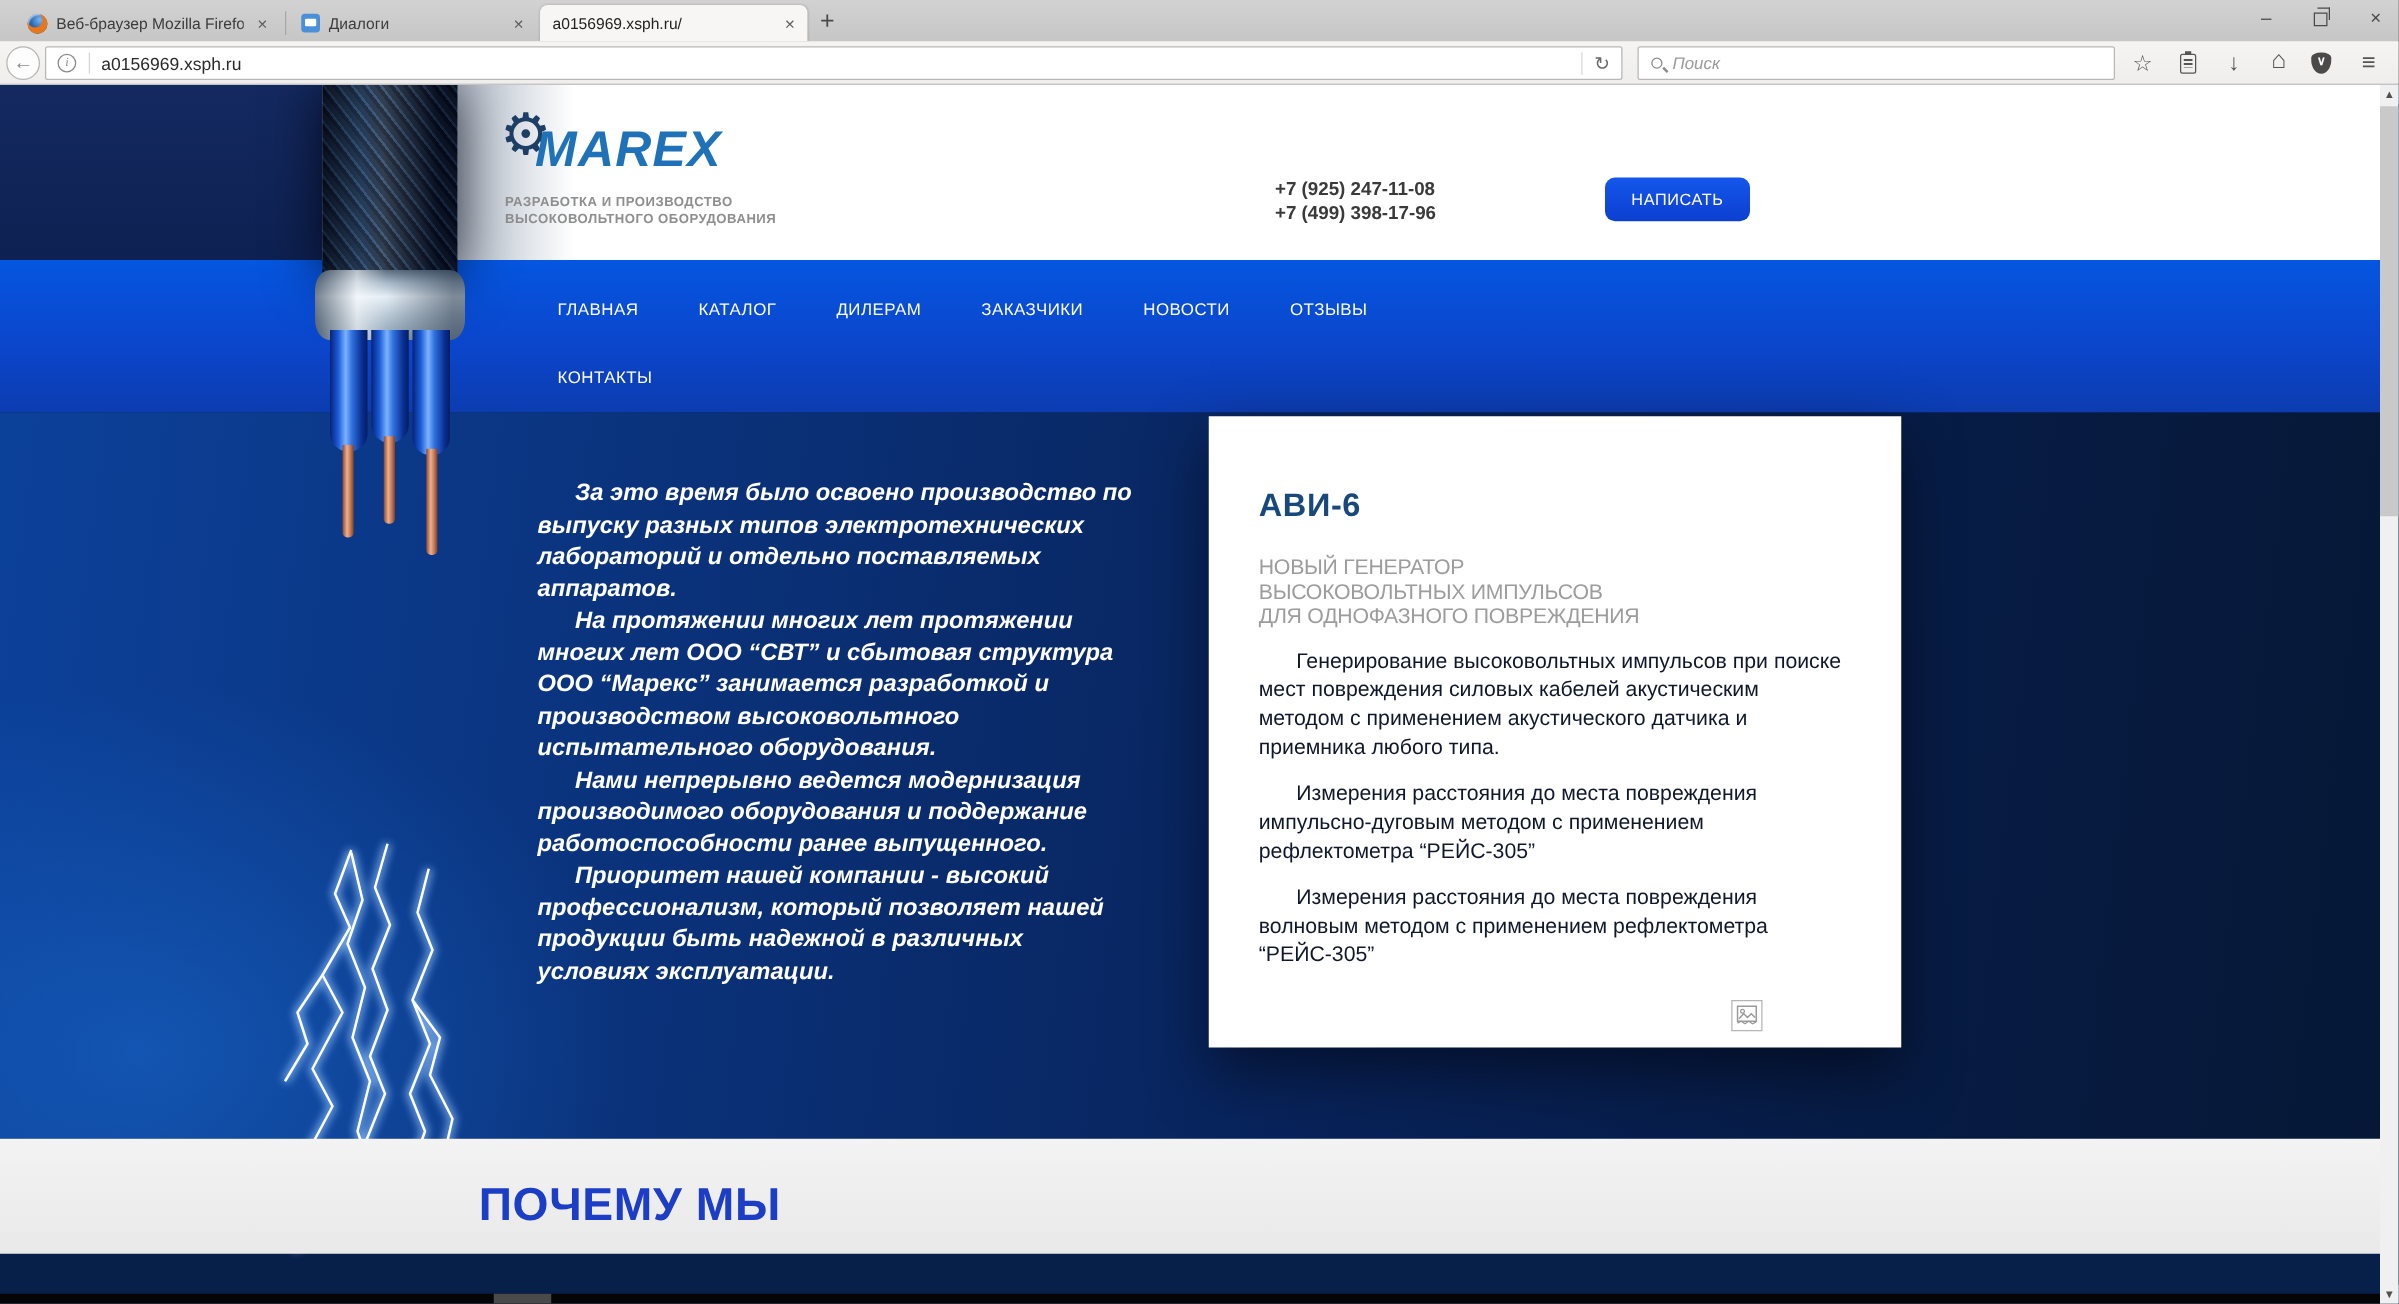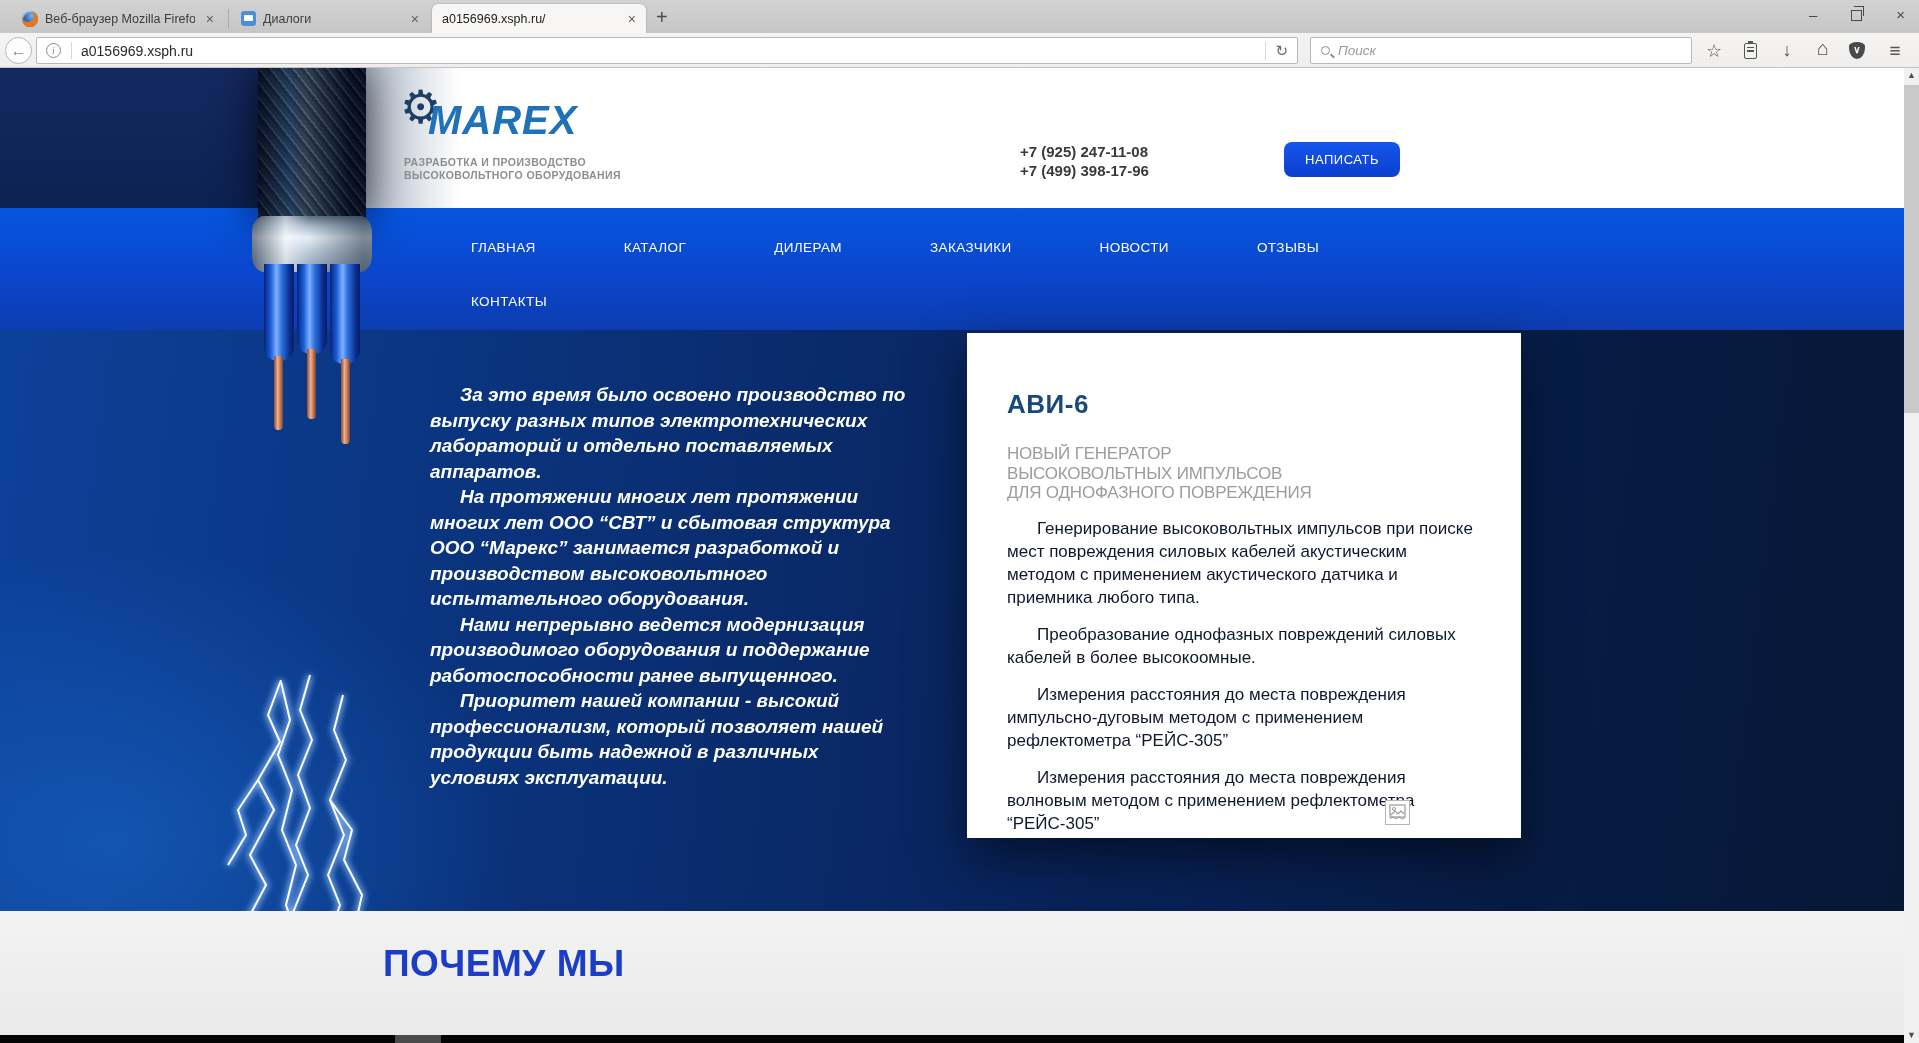--- a/index.html
+++ b/index.html
@@ -67,21 +67,21 @@
     color:#1f72b8; letter-spacing:1px; }
   .tagline { position:absolute; left:2px; width:280px; font-size:10.5px; font-weight:bold;
     color:#8e8e8e; letter-spacing:.4px; }
   #phones { position:absolute; left:1020px; top:74px; font-size:15px; font-weight:bold; color:#3a3a3a; line-height:19px; }
   #cta { position:absolute; left:1284px; top:74px; width:116px; height:35px; border:none;
     background:linear-gradient(180deg,#1456ec,#0c3fd0); border-radius:8px; color:#fff;
     font-size:13px; font-weight:normal; letter-spacing:.5px; font-family:"Liberation Sans",sans-serif; }
 
   #navband { position:absolute; left:0; top:140px; width:1904px; height:122px;
     background:linear-gradient(180deg,#0556e0 0%,#0b46cc 55%,#0c3cb0 100%); }
-  .navrow { position:absolute; left:471px; display:flex; gap:88px; }
+  .navrow { position:absolute; left:446px; display:flex; gap:48px; }
   .navrow a { color:#fff; font-size:13.5px; letter-spacing:.4px; text-decoration:none; white-space:nowrap; }
   #navrow1 { top:32px; } #navrow2 { top:86px; }
 
   #content { position:absolute; left:0; top:262px; width:1904px; height:581px;
     background:radial-gradient(ellipse 560px 420px at 6% 88%, rgba(25,105,205,.55), rgba(0,0,0,0) 70%),
       linear-gradient(97deg,#0c419a 0%,#0a3076 32%,#082258 58%,#071c46 78%,#061836 100%); }
 
   #intro { position:absolute; left:430px; top:52px; width:478px; color:#fff;
     font-size:19px; font-style:italic; line-height:25.5px; font-weight:bold; }
   #intro p { text-indent:30px; font-weight:normal; font-weight:bold; }
@@ -108,21 +108,21 @@
   #wireL { left:264px; top:196px; height:97px; }
   #wireM { left:297px; top:196px; height:90px; }
   #wireR { left:330px; top:196px; height:100px; }
   .tip { position:absolute; width:9px; border-radius:0 0 4px 4px;
     background:linear-gradient(90deg,#8a4a34,#eeb08d 40%,#c47a58 70%,#7a3f2c); }
   #tipL { left:274px; top:288px; height:74px; }
   #tipM { left:307px; top:281px; height:70px; }
   #tipR { left:341px; top:291px; height:85px; }
   #bolts { position:absolute; left:140px; top:330px; }
 
-  #whyus { position:absolute; left:0; top:843px; width:1904px; height:132px;
+  #whyus { position:absolute; left:0; top:843px; width:1904px; height:92px;
     background:linear-gradient(180deg,#f3f3f3,#e9e9e9); }
   #whyus h2 { position:absolute; left:383px; top:32px; font-size:37px; font-weight:bold; color:#1c3ec6; letter-spacing:.5px; }
 
   #blackstrip { position:absolute; left:0; top:967px; width:1904px; height:8px; background:#050505; }
   #strip-seg { position:absolute; left:395px; top:0; width:46px; height:8px; background:#4a4a4a; }
 
   
   #scroll { position:absolute; left:1904px; top:0; width:15px; height:975px; background:#f0f0f0; }
   .scr-btn { position:absolute; left:0; width:15px; height:15px; color:#505050; font-size:9px;
     text-align:center; line-height:15px; background:#f0f0f0; }
@@ -242,21 +242,20 @@
       </div>
 
       <div id="card">
         <h1>АВИ-6</h1>
         <div class="sub">
           <div>НОВЫЙ ГЕНЕРАТОР</div>
           <div>ВЫСОКОВОЛЬТНЫХ ИМПУЛЬСОВ</div>
           <div>ДЛЯ ОДНОФАЗНОГО ПОВРЕЖДЕНИЯ</div>
         </div>
         <p class="body">Генерирование высоковольтных импульсов при поиске мест повреждения силовых кабелей акустическим методом с применением акустического датчика и приемника любого типа.</p>
-        <p class="body">Преобразование однофазных повреждений силовых кабелей в более высокоомные.</p>
         <p class="body">Измерения расстояния до места повреждения импульсно-дуговым методом с применением рефлектометра “РЕЙС-305”</p>
         <p class="body">Измерения расстояния до места повреждения волновым методом с применением рефлектометра “РЕЙС-305”</p>
         <div id="imgph">
           <svg width="17" height="17" viewBox="0 0 17 17">
             <rect x="1" y="1" width="15" height="12" fill="none" stroke="#9a9a9a" stroke-width="1.2"></rect>
             <circle cx="5" cy="5" r="1.5" fill="none" stroke="#9a9a9a"></circle>
             <path d="M2 11 L6 7 9 10 12 7 15 10" fill="none" stroke="#9a9a9a" stroke-width="1.2"></path>
             <path d="M1 14.5 L4 13 7 15 10 13 13 15 16 13.5" fill="none" stroke="#9a9a9a"></path>
           </svg>
         </div>

